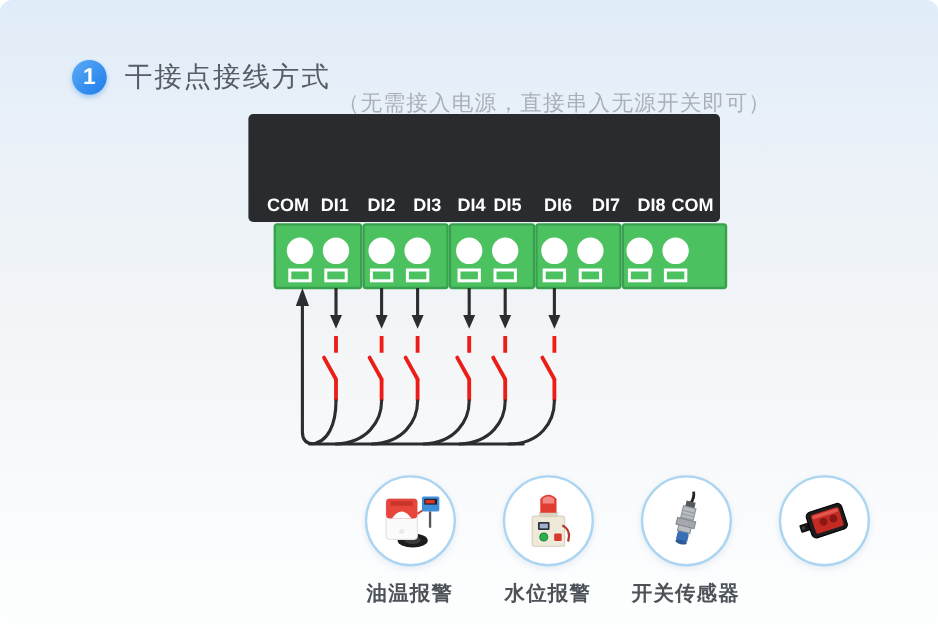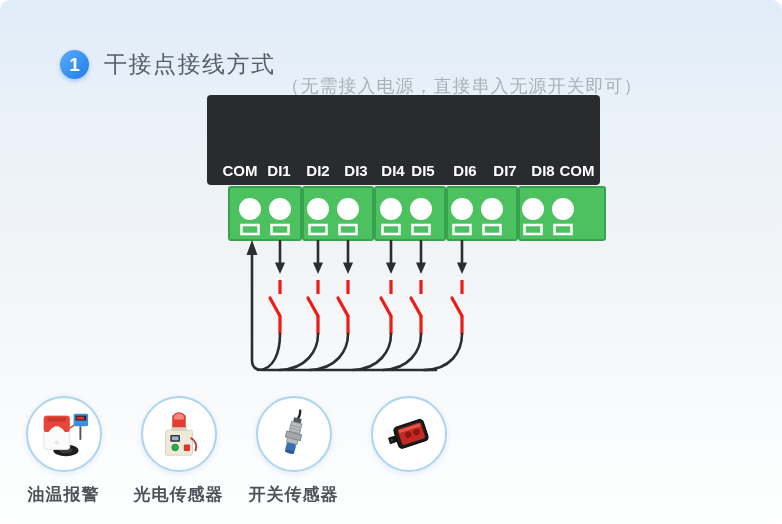--- a/index.html
+++ b/index.html
@@ -32,21 +32,21 @@
     margin-left:6px;
     font-size:18px;color:#a9b0b8;letter-spacing:1px;margin-top:43px;
   }
   
   .diagram{position:absolute;left:0;top:88px;width:782px;height:300px;}
   .term-label{fill:#ffffff;font-size:15px;font-weight:bold;font-family:"Liberation Sans","DejaVu Sans",sans-serif;}
   
   .devices{
     position:absolute;left:0;top:396px;width:782px;
     box-sizing:border-box;padding:0 38px 0 6px;
-    display:flex;justify-content:flex-start;
+    display:flex;justify-content:flex-end;
   }
   .device{
     width:115px;display:flex;flex-direction:column;align-items:center;
   }
   .device-circle{
     width:72px;height:72px;border-radius:50%;
     background:#ffffff;border:2px solid #abd5f1;
     box-shadow:0 2px 6px rgba(120,160,200,.18);
     display:flex;align-items:center;justify-content:center;
   }
@@ -212,21 +212,21 @@
           <rect x="20" y="20" width="16" height="5" rx="1" fill="#d9d2c0"></rect>
           <path d="M 21,9 Q 28,2 35,9 L 35,21 L 21,21 Z" fill="#e23d33"></path>
           <path d="M 23,9 Q 28,4.5 33,9 L 33,13 L 23,13 Z" fill="#f08a83"></path>
           <rect x="19" y="29" width="10" height="7" rx="1" fill="#2c3340"></rect>
           <rect x="20.5" y="30.5" width="7" height="4" fill="#9fb2c8"></rect>
           <circle cx="24" cy="42" r="3.4" fill="#2fae4e" stroke="#1d8a38"></circle>
           <rect x="33" y="39" width="6.5" height="6.5" rx="1" fill="#d8382e"></rect>
           <path d="M 40,32 Q 48,36 45,46" fill="none" stroke="#b5382c" stroke-width="1.8"></path>
         </svg>
       </div>
-      <div class="device-label">光电传感器</div>
+      <div class="device-label">水位报警</div>
     </div>
 
 
     <div class="device">
       <div class="device-circle">
         <svg width="54" height="54" viewBox="0 0 56 56">
           <g transform="rotate(14 28 28)">
             <path d="M 28,2 Q 30,7 28,12" fill="none" stroke="#222" stroke-width="2.4"></path>
             <rect x="24" y="11" width="8" height="5" fill="#55585c"></rect>
             <rect x="22.5" y="16" width="11" height="22" fill="#b9bdc1" stroke="#8f9397"></rect>

